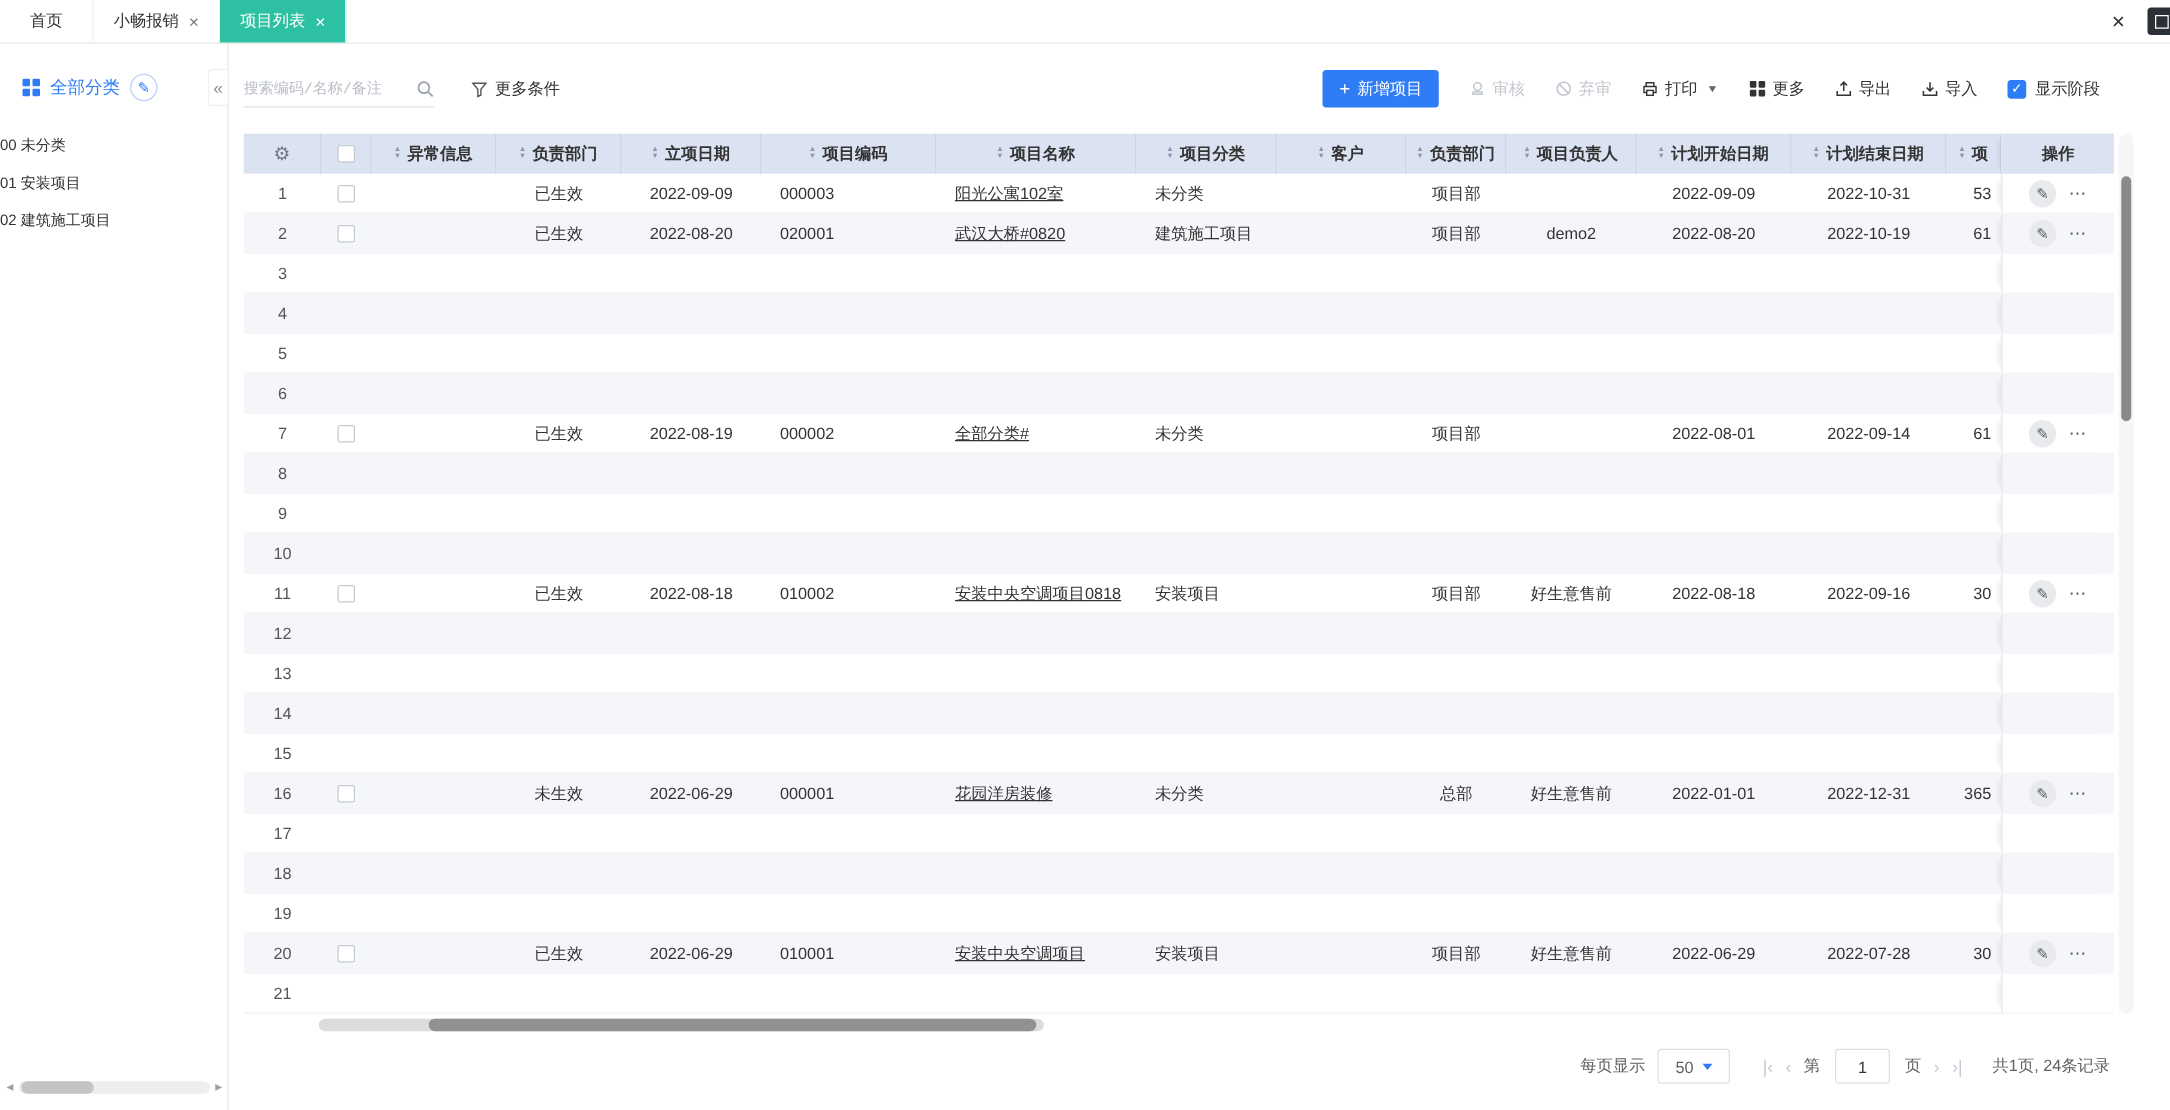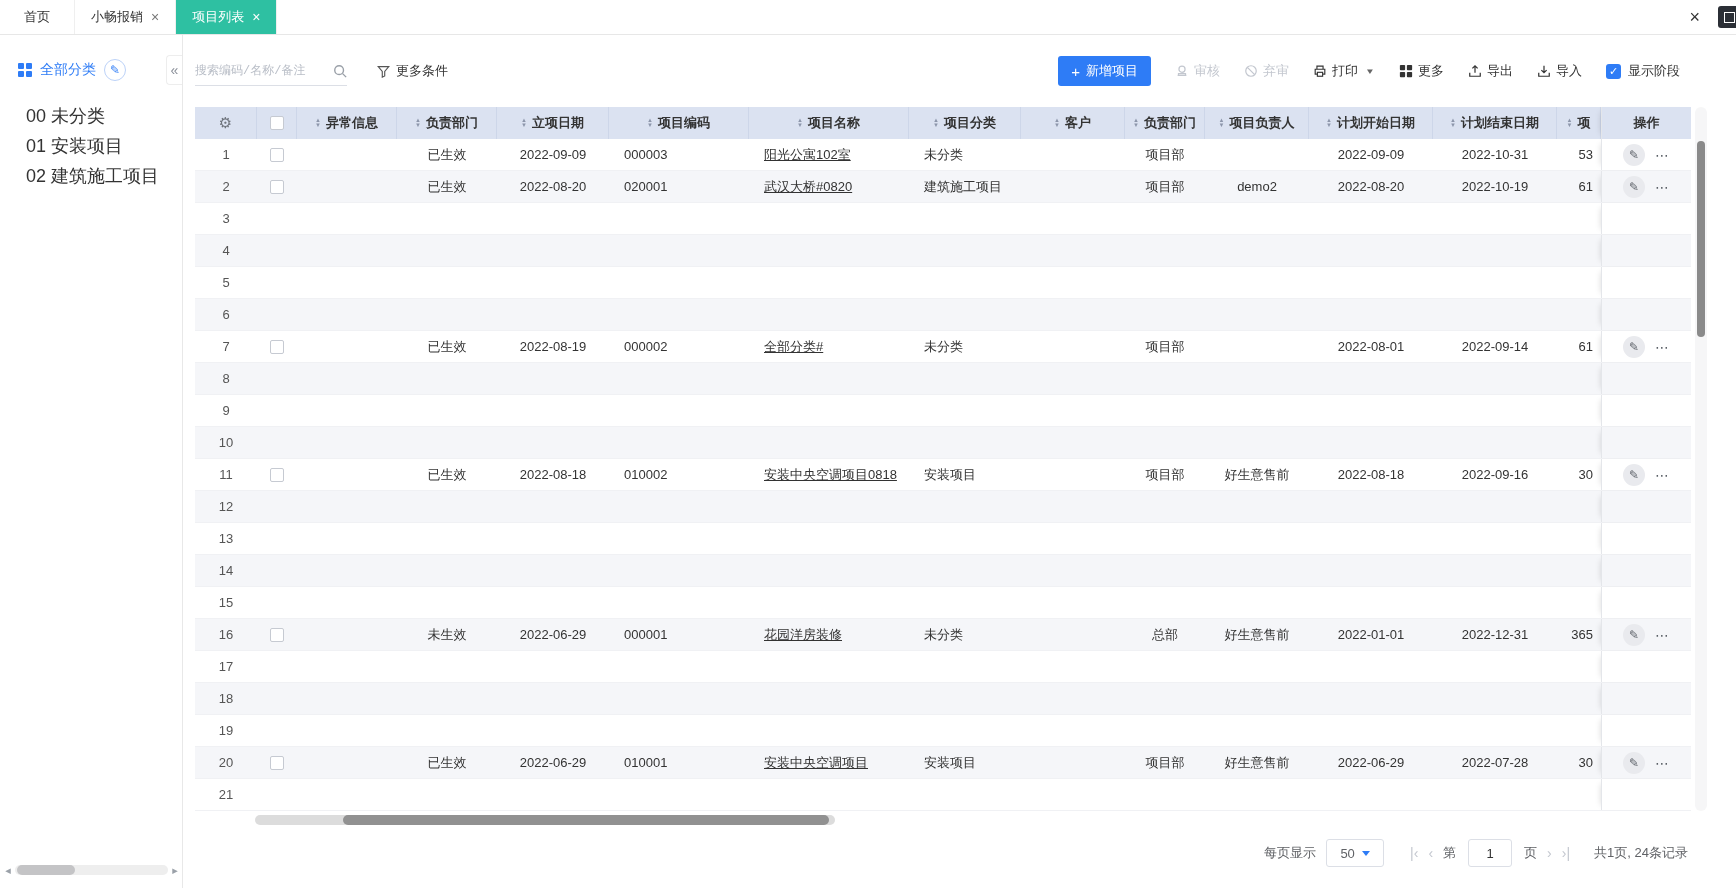--- a/index.html
+++ b/index.html
@@ -24,21 +24,21 @@
 
   
   .sidebar { width:183px; border-right:1px solid #e8e8e8; position:relative; padding-top:20px; flex:none; }
   .sidebar-header { display:flex; align-items:center; gap:8px; padding-left:18px; height:30px; }
   .grid-icon { width:14px; height:14px; display:grid; grid-template-columns:6px 6px; grid-template-rows:6px 6px; gap:2px; }
   .grid-icon i { background:#2e7cf6; border-radius:1px; }
   .cat-title { color:#2e7cf6; font-size:14px; }
   .edit-circle { width:22px; height:22px; border:1px solid #bcd2f8; border-radius:50%; color:#2e7cf6; display:flex; align-items:center; justify-content:center; font-size:12px; cursor:pointer; }
   .collapse-btn { margin-left:auto; width:16px; height:30px; display:flex; align-items:center; justify-content:center; color:#8a8f99; font-size:14px; cursor:pointer; border:1px solid #ededed; border-right:none; border-radius:4px 0 0 4px; background:#fff; }
   .sidebar-items { margin-top:16px; }
-  .sidebar-item { height:30px; line-height:30px; padding-left:26px; font-size:18px; color:#333; cursor:pointer; white-space:nowrap; }
+  .sidebar-item { height:30px; line-height:30px; font-size:12px; color:#333; cursor:pointer; white-space:nowrap; }
   .sidebar-scroll { position:absolute; left:4px; right:3px; bottom:12px; height:12px; display:flex; align-items:center; gap:3px; }
   .sb-arrow { color:#9aa0a8; font-size:11px; line-height:1; cursor:pointer; width:8px; text-align:center; }
   .sb-track { flex:1; height:10px; background:#eeeeee; border-radius:5px; position:relative; }
   .sb-thumb { position:absolute; left:2px; top:0; height:10px; width:58px; background:#c4c4c6; border-radius:5px; cursor:grab; }
 
   
   .main { flex:1; position:relative; padding-left:12px; overflow:hidden; }
 
   
   .toolbar { height:72px; display:flex; align-items:center; padding-right:56px; }

